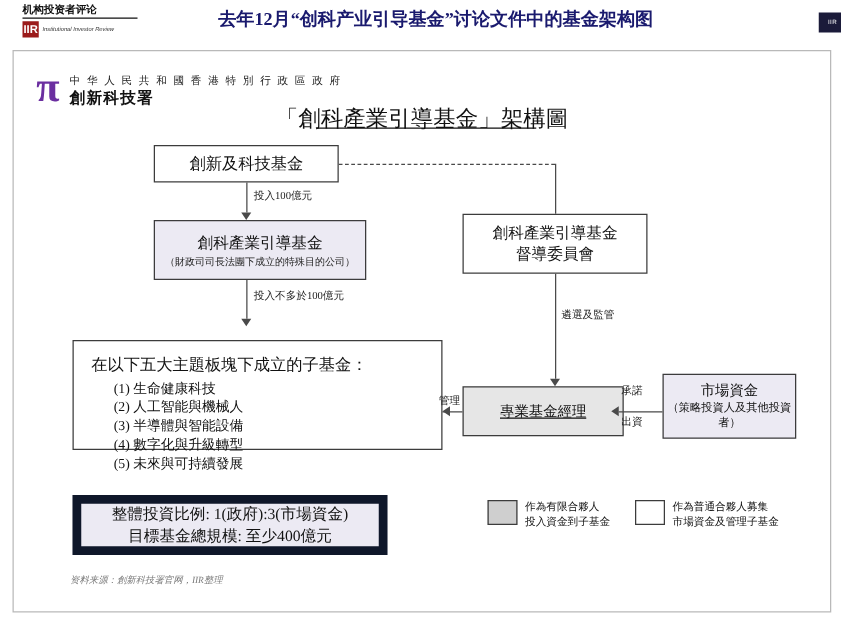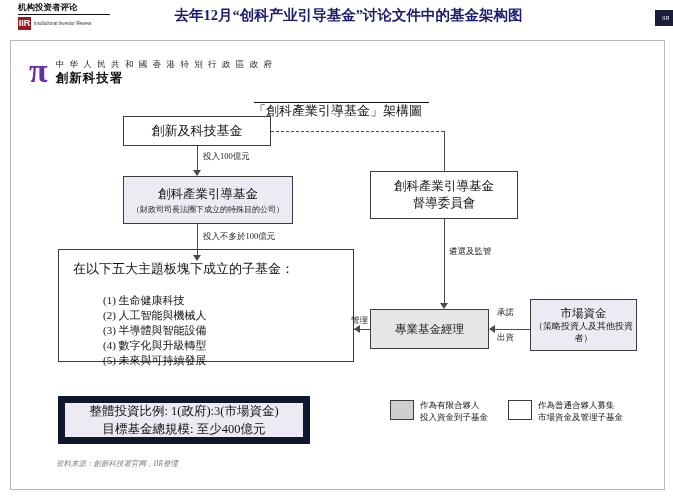--- a/index.html
+++ b/index.html
@@ -65,21 +65,21 @@
     font-size:8.5px;color:#222;letter-spacing:1.5px;line-height:11px;
   }
   #gov-line2{
     font-size:12.5px;color:#111;font-weight:bold;letter-spacing:1px;line-height:16px;
   }
 
   
   #chart-title{
     position:absolute;left:0;top:42px;width:653px;text-align:center;
     font-family:"Liberation Serif", serif;
-    font-size:13px;color:#111;margin-top:19px;
+    font-size:18px;color:#111;
   }
   #chart-title-underline{
     position:absolute;left:243px;top:61px;width:175px;height:1px;background:#111;
   }
 
   
   .box{
     position:absolute;box-sizing:border-box;
     border:1px solid #3c3c3c;background:#fff;
     font-family:"Liberation Serif", serif;
@@ -96,30 +96,30 @@
     left:112px;top:135px;width:170px;height:48px;font-size:12.5px;
   }
   #box-fund .main{font-size:12.5px;line-height:16px;}
   #box-fund .sub{font-size:8px;line-height:11px;color:#222;margin-top:2px;}
 
   #box-steering{
     left:359px;top:130px;width:148px;height:48px;font-size:12.5px;line-height:17px;
   }
 
   #box-subfunds{
-    left:47px;top:208px;width:296px;height:113px;
+    left:47px;top:231px;width:296px;height:88px;
     align-items:flex-start;justify-content:flex-start;
     padding:10px 0 0 14px;
   }
   #box-subfunds .head{font-size:13px;line-height:18px;margin-bottom:3px;}
-  #box-subfunds ol{margin:12px;padding:0;list-style:none;}
+  #box-subfunds ol{margin:0;padding:0;list-style:none;}
   #box-subfunds li{font-size:11px;line-height:15px;padding-left:18px;text-align:left;}
 
   #box-manager{
-    left:359px;top:268px;width:119px;height:40px;font-size:11.5px;
+    left:359px;top:268px;width:129px;height:40px;font-size:11.5px;text-decoration:underline;
   }
 
   #box-market{
     left:519px;top:258px;width:107px;height:52px;font-size:11px;line-height:14px;
   }
   #box-market .main{font-size:11.5px;}
   #box-market .sub{font-size:9px;line-height:12px;}
 
   #box-ratio{
     left:47px;top:355px;width:252px;height:48px;font-size:12.5px;line-height:18px;

